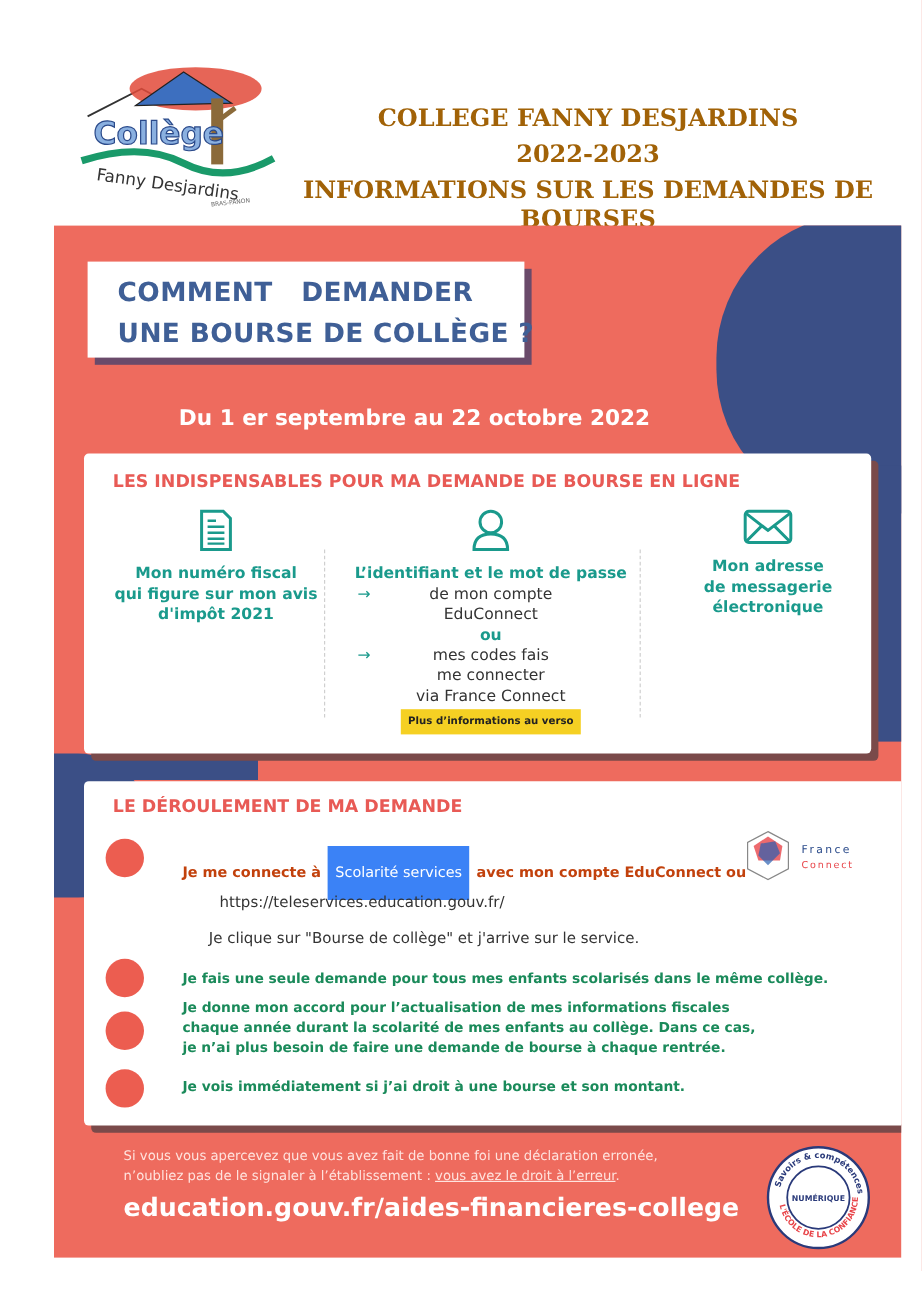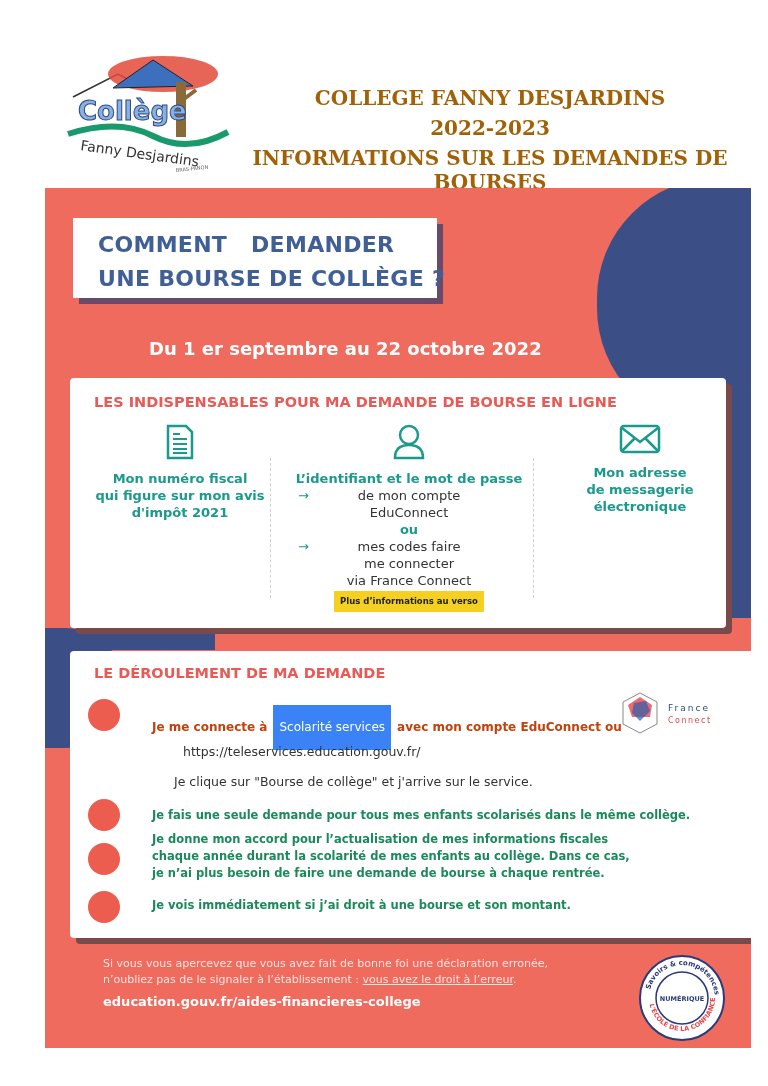--- a/index.html
+++ b/index.html
@@ -59,21 +59,21 @@
   .step { position: absolute; left: 18px; width: 620px; color: #1a8a5a; font-weight: bold; font-size: 12px; line-height: 17px; }
   .bullet { position: absolute; left: 18px; width: 32px; height: 32px; border-radius: 50%; background: #ec5d50; }
   .step-text { position: absolute; left: 64px; }
   .scol { display: inline-block; background: #3b82f6; color: #fff; font-weight: normal; padding: 14px 6px; margin: 0 6px; }
   .teal { color: #c2410c; }
   .plain { color: #333; font-weight: normal; font-size: 12.5px; }
   .fc-logo { position: absolute; left: 550px; top: 40px; width: 110px; height: 44px; }
 
   .disclaimer { position: absolute; left: 58px; top: 768px; color: #ffe3de; font-size: 11px; line-height: 16px; width: 520px; }
   .disclaimer u { text-decoration: underline; }
-  .url { position: absolute; left: 58px; top: 806px; color: #ffffff; font-weight: bold; font-size: 13px; }
+  .url { position: absolute; left: 58px; top: 806px; color: #ffffff; font-weight: bold; font-size: 21px; }
   .badge { position: absolute; left: 592px; top: 765px; width: 90px; height: 90px; }
 </style>
 </head>
 <body>
 
 <div class="logo">
   <svg viewBox="0 0 180 125">
     <path d="M15 45 L60 22 L75 30" stroke="#333" stroke-width="1.5" fill="none"></path>
     <ellipse cx="105" cy="22" rx="55" ry="18" fill="#e24a3a" opacity="0.85"></ellipse>
     <polygon points="55,36 95,8 135,34" fill="#3d6fbf" stroke="#222" stroke-width="1"></polygon>
@@ -131,21 +131,21 @@
       </svg>
       <div>L’identifiant et le mot de passe</div>
       <div class="sub-line arrow-row">
         <span class="arrow">→</span>
         <span>de mon compte</span>
       </div>
       <div class="sub-line">EduConnect</div>
       <div class="ou">ou</div>
       <div class="sub-line arrow-row">
         <span class="arrow">→</span>
-        <span>mes codes faire</span>
+        <span>mes codes fais</span>
       </div>
       <div class="sub-line">me connecter</div>
       <div class="sub-line">via France Connect</div>
       <span class="highlight">Plus d’informations au verso</span>
     </div>
 
     <div class="divider div2"></div>
 
     <div class="col col-c">
       <svg class="icon" width="42" height="30" viewBox="0 0 42 30">

